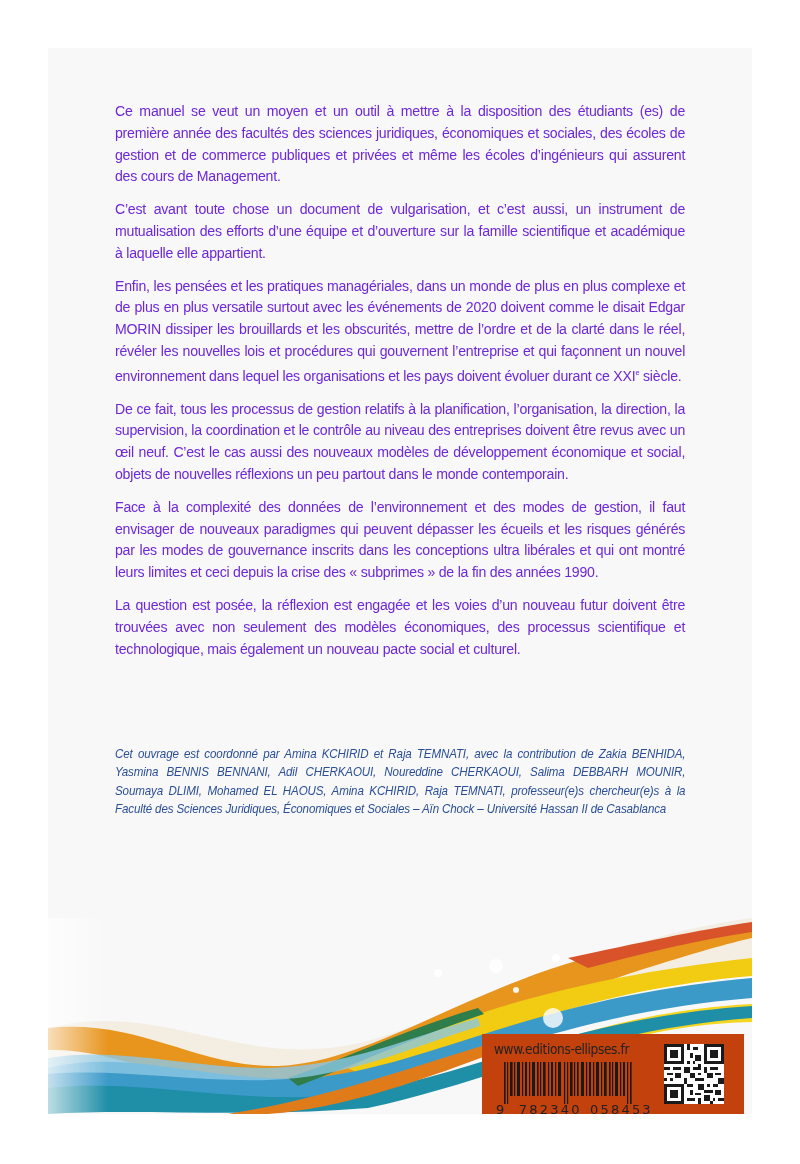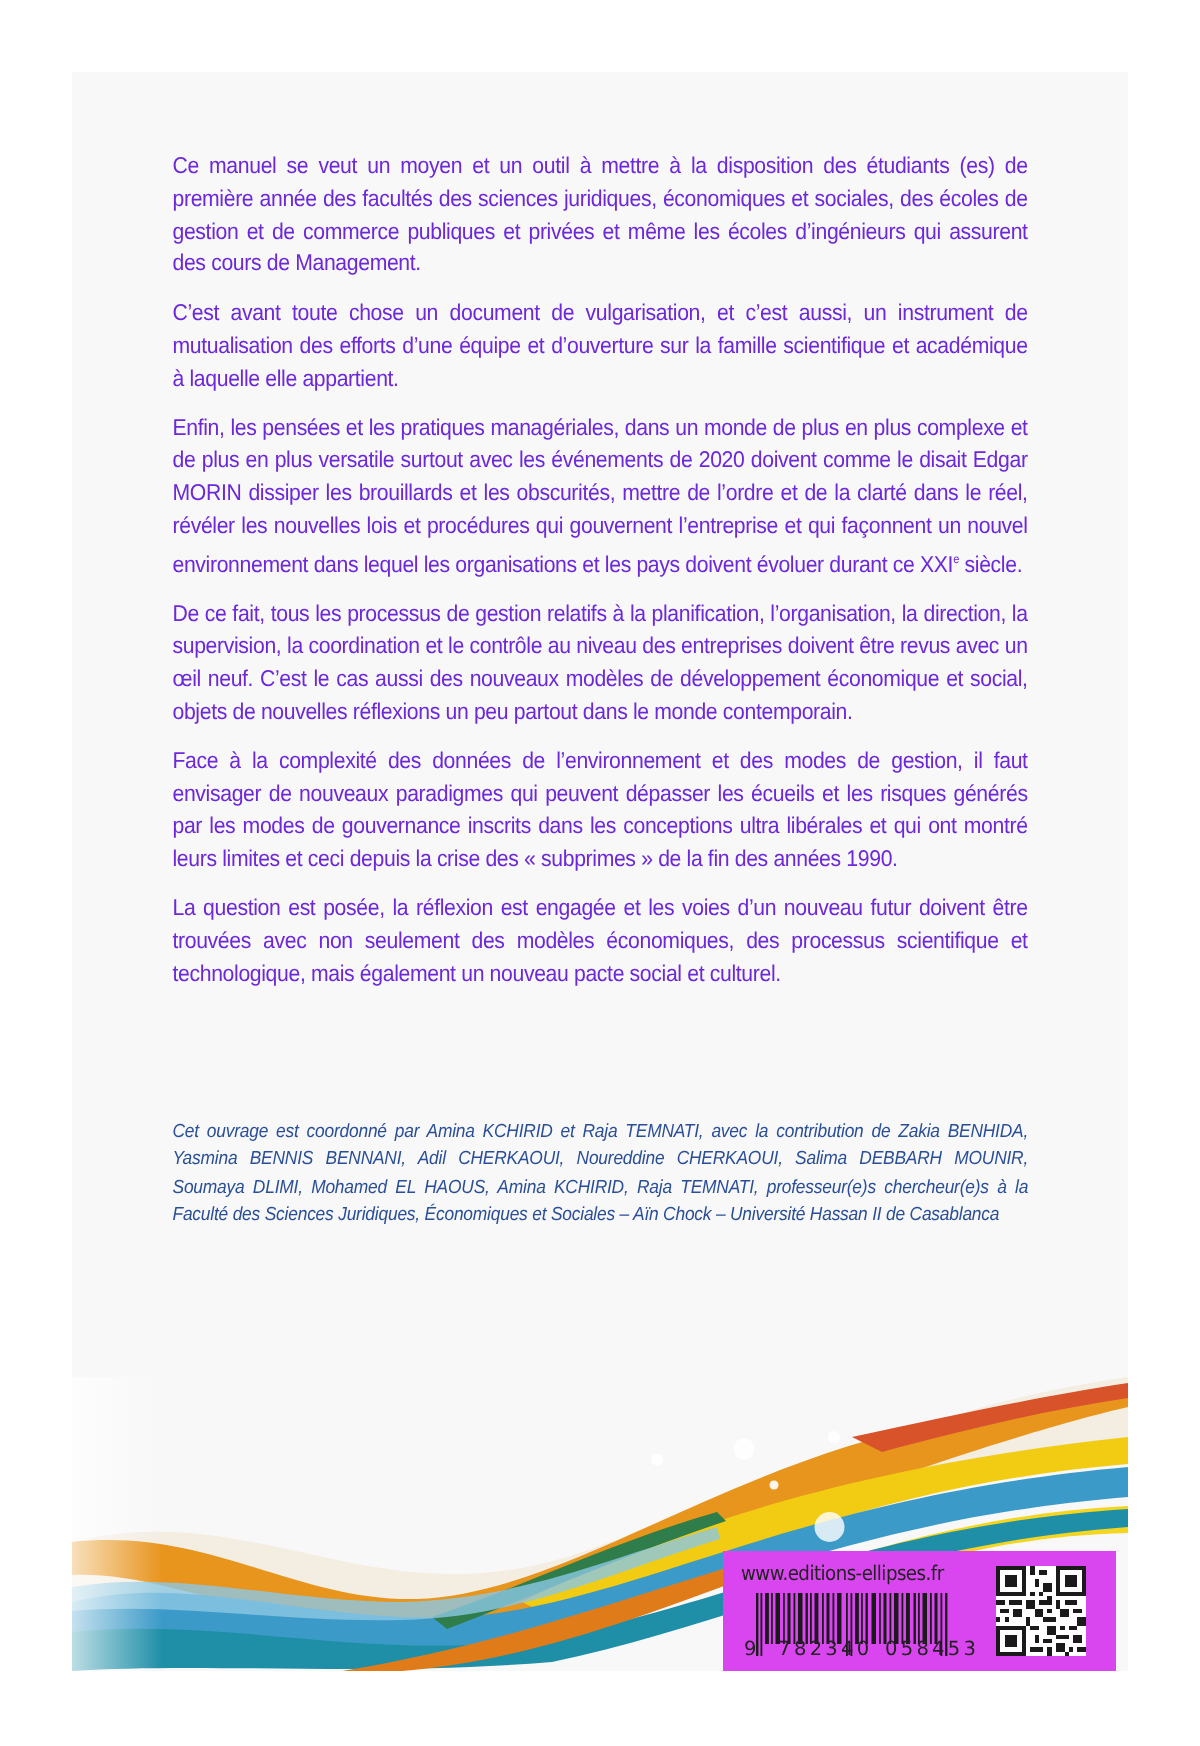--- a/index.html
+++ b/index.html
@@ -25,30 +25,30 @@
       position: absolute; left: 67px; top: 684px; width: 570px;
       color: #2b4f97; font-style: italic;
       font-size: 12.6px; line-height: 18.6px; text-align: justify;
       transform: scaleX(0.92); transform-origin: left top; width: 620px;
       letter-spacing: -0.15px;
     }
     sup.exp { font-size: 8px; vertical-align: 6px; }
     .waves { position: absolute; left: 0; top: 870px; width: 704px; height: 196px; }
     .info-box {
       position: absolute; left: 434px; top: 986px; width: 262px; height: 80px;
-      background: #d946ef;
+      background: #c2410c;
     }
     .site-url {
       position: absolute; left: 12px; top: 7px; font-size: 13.5px; color: #222;
       font-family: "DejaVu Sans", sans-serif; letter-spacing: -0.4px;
       transform: scaleX(0.9); transform-origin: left top;
     }
     .barcode { position: absolute; left: 16px; top: 28px; width: 148px; height: 50px; }
     .isbn-digits {
-      position: absolute; left: 14px; top: 58px; font-size: 13px; color: #222;
+      position: absolute; left: 14px; top: 68px; font-size: 13px; color: #222;
       font-family: "DejaVu Sans", sans-serif; letter-spacing: 2.2px;
       background: transparent;
     }
     .qr { position: absolute; left: 182px; top: 6px; width: 60px; height: 68px; }
   </style>
 </head>
 <body>
 
 <div class="cover">
 

